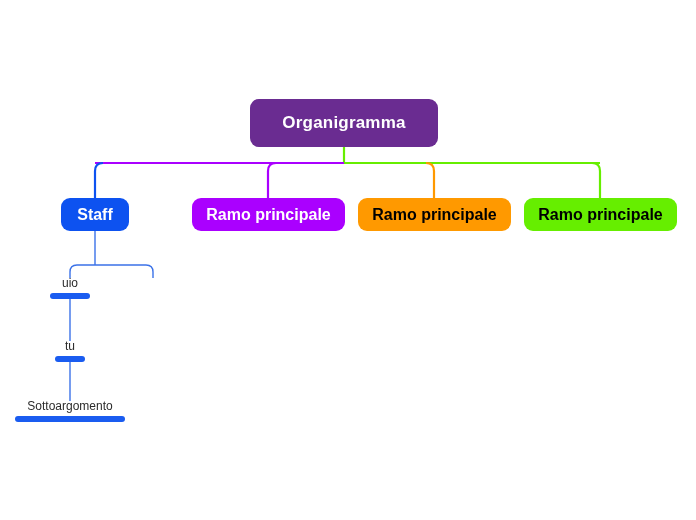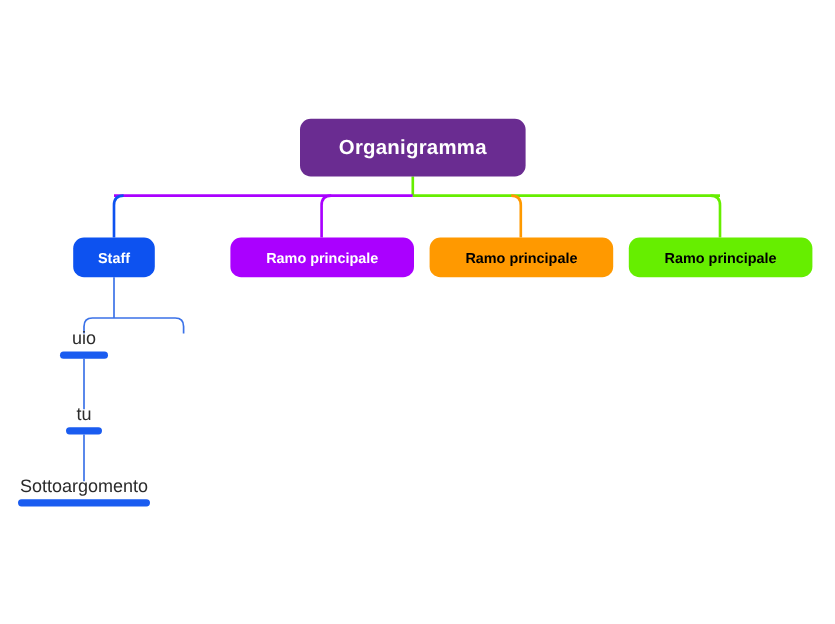--- a/index.html
+++ b/index.html
@@ -36,31 +36,31 @@
     justify-content: center;
     border-radius: 9px;
     white-space: nowrap;
   }
   .node-root {
     font-size: 17px;
     font-weight: bold;
     letter-spacing: 0.2px;
   }
   .node-branch {
-    font-size: 12px;
+    font-size: 16px;
     font-weight: bold;
   }
   .leaf {
     position: absolute;
     display: flex;
     flex-direction: column;
     align-items: center;
   }
   .leaf-label {
-    font-size: 15px;
+    font-size: 12px;
     color: #2b2b2b;
     line-height: 14px;
     white-space: nowrap;
   }
   .leaf-bar {
     margin-top: 3px;
     height: 6px;
     border-radius: 3px;
   }
 </style>

